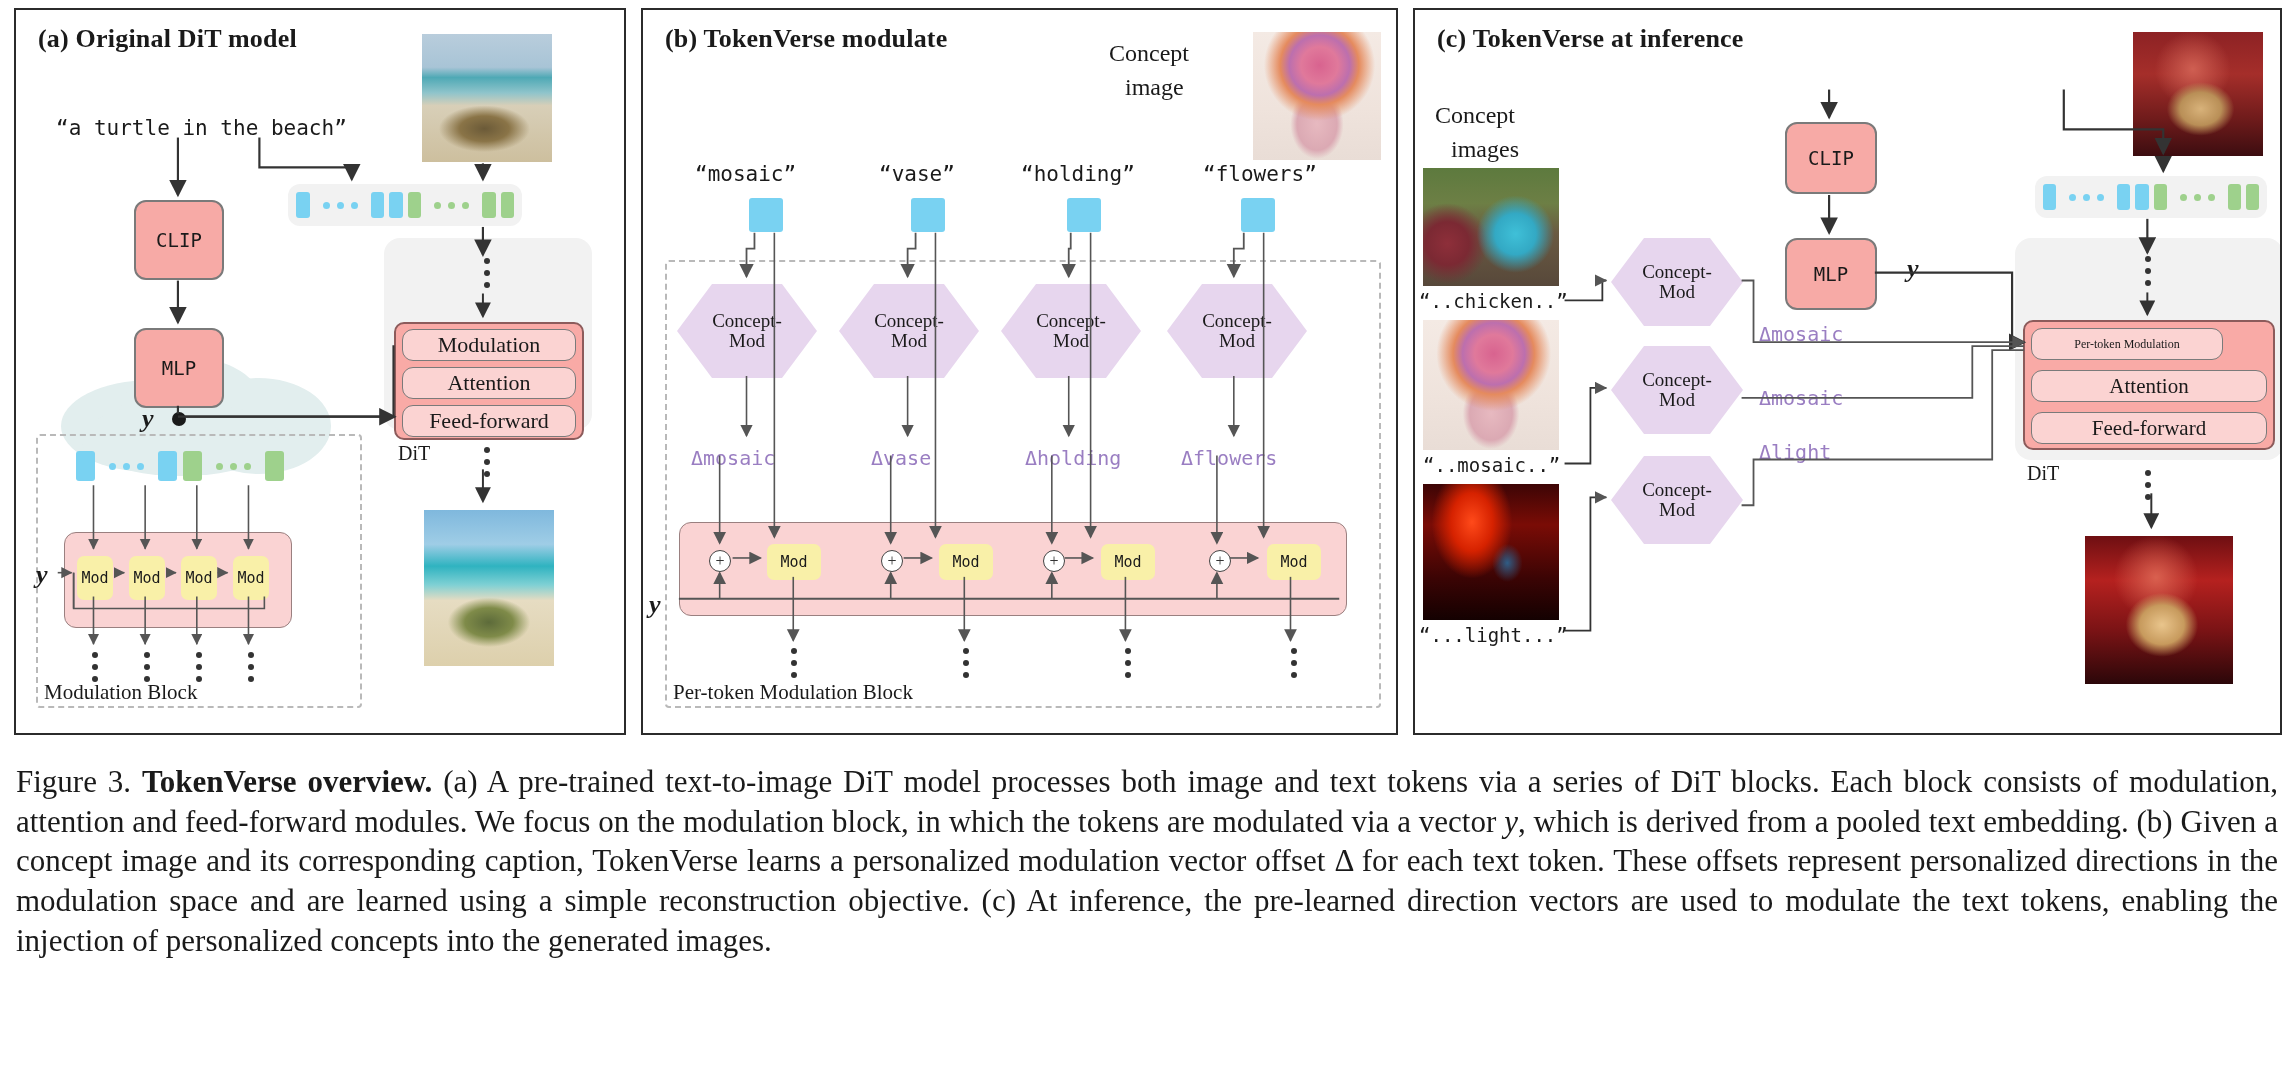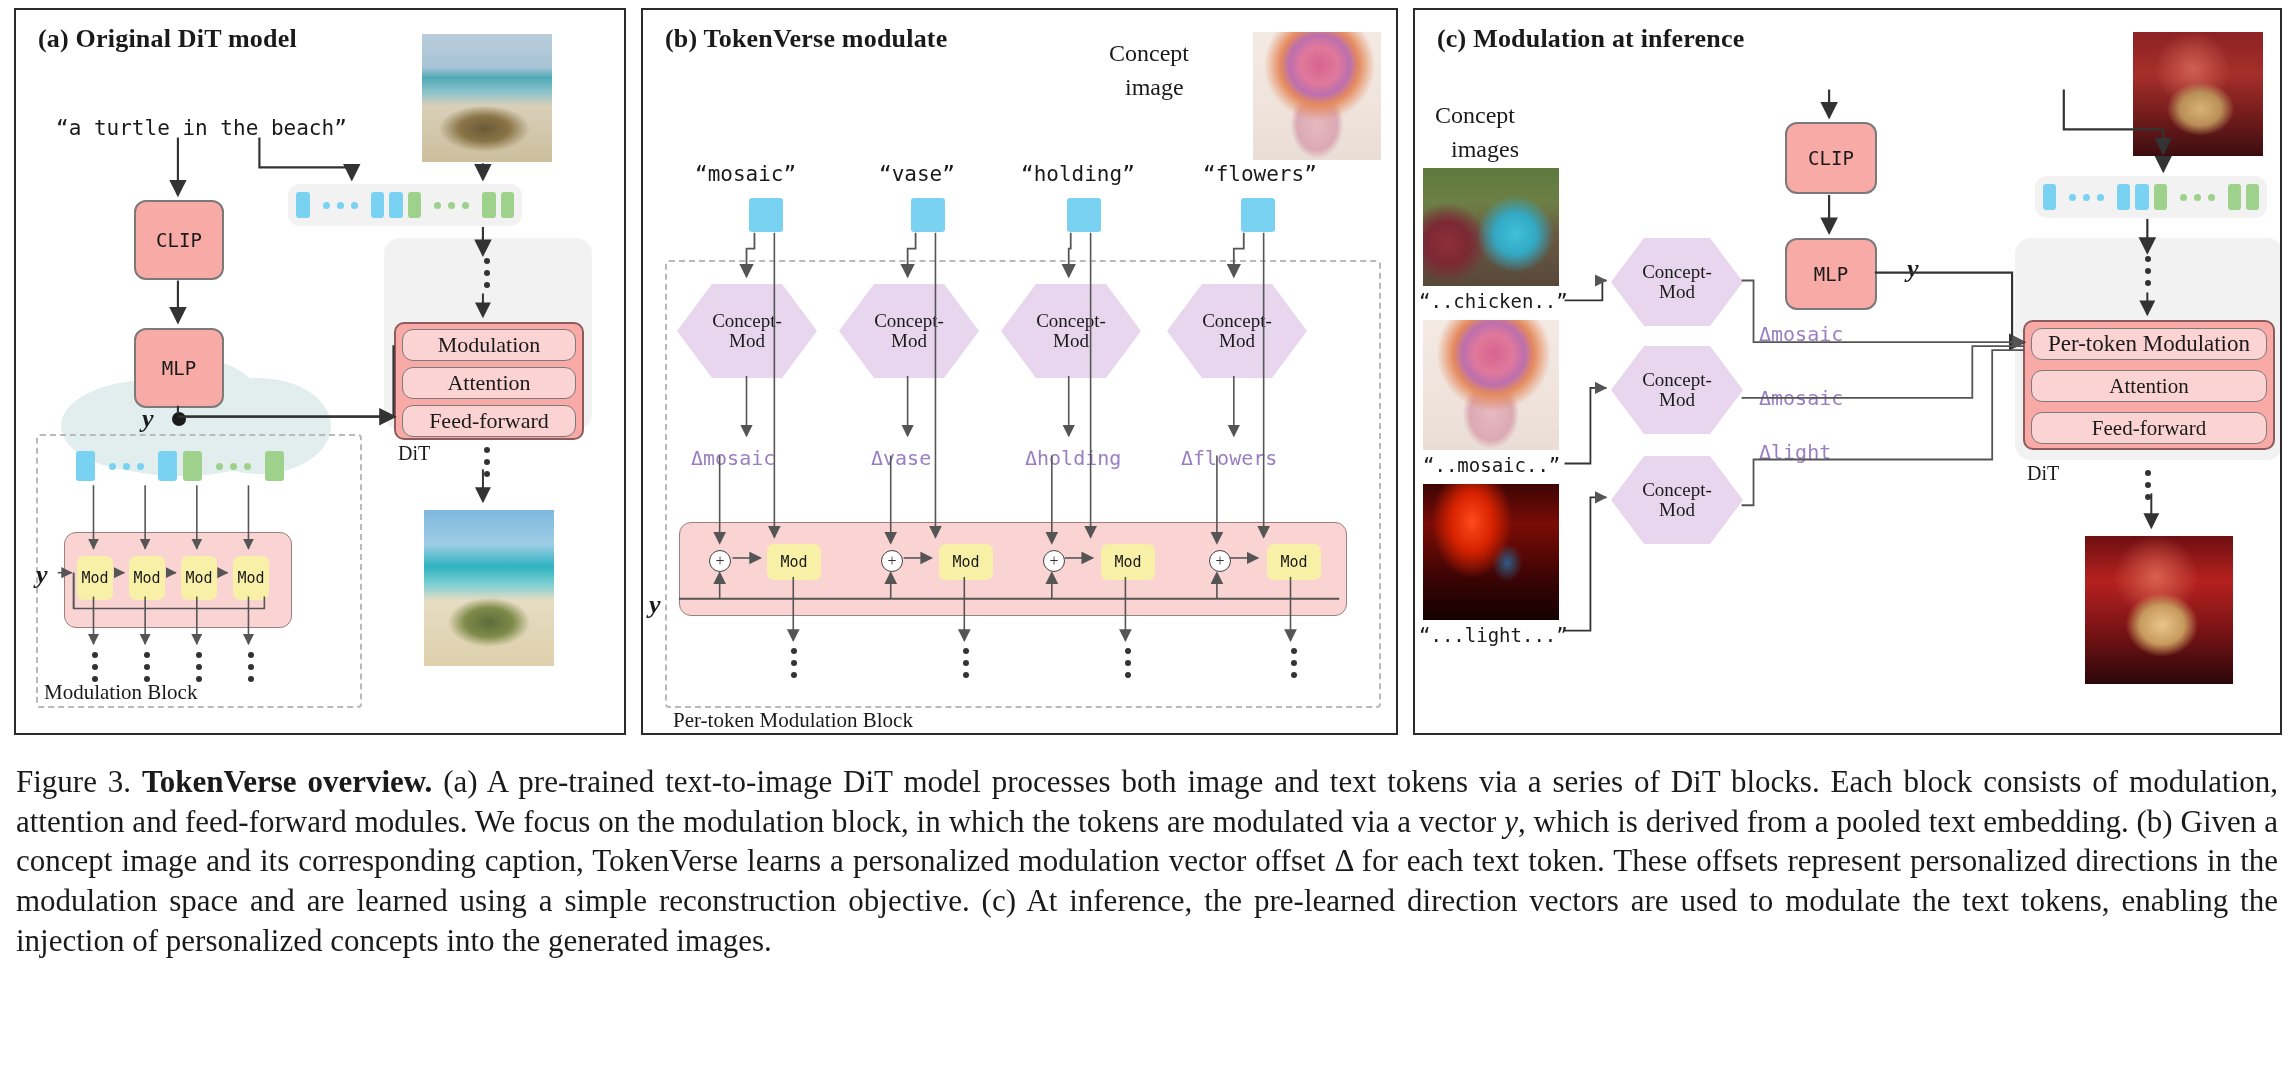--- a/index.html
+++ b/index.html
@@ -462,21 +462,21 @@
         <i></i>
         <i></i>
         <i></i>
       </div>
     <div class="vdots" style="left:648px; top:638px;">
         <i></i>
         <i></i>
         <i></i>
       </div>
 
-    <div class="small-label" style="left:30px; top:670px;margin-top:28px;">Per-token Modulation Block</div>
+    <div class="small-label" style="left:30px; top:670px;">Per-token Modulation Block</div>
 
     <svg class="overlay" viewBox="0 0 757 727">
       <defs>
         <marker id="bh" markerWidth="9" markerHeight="9" refX="7" refY="4" orient="auto">
           <path d="M0,0 L8,4 L0,8 z" fill="#555"></path>
         </marker>
       </defs>
 
       <path d="M112,224 L112,240 L104,240 L104,268" stroke="#555" stroke-width="1.8" fill="none" marker-end="url(#bh)"></path>
       <path d="M274,224 L274,240 L266,240 L266,268" stroke="#555" stroke-width="1.8" fill="none" marker-end="url(#bh)"></path>
@@ -510,21 +510,21 @@
       <path d="M577,592 L577,566" stroke="#555" stroke-width="1.6" fill="none" marker-end="url(#bh)"></path>
 
       <path d="M151,570 L151,634" stroke="#555" stroke-width="1.6" fill="none" marker-end="url(#bh)"></path>
       <path d="M323,570 L323,634" stroke="#555" stroke-width="1.6" fill="none" marker-end="url(#bh)"></path>
       <path d="M485,570 L485,634" stroke="#555" stroke-width="1.6" fill="none" marker-end="url(#bh)"></path>
       <path d="M651,570 L651,634" stroke="#555" stroke-width="1.6" fill="none" marker-end="url(#bh)"></path>
     </svg>
   </div>
 
   <div class="panel panel-c">
-    <div class="panel-title" style="left:22px; top:14px;">(c) Modulation at inference</div>
+    <div class="panel-title" style="left:22px; top:14px;">(c) TokenVerse at inference</div>
 
     <div class="plain" style="left:20px; top:92px;">Concept</div>
     <div class="plain" style="left:36px; top:126px;">images</div>
 
 
     <div class="rbox" style="left:370px; top:112px; width:92px; height:72px;">CLIP</div>
     <div class="rbox" style="left:370px; top:228px; width:92px; height:72px;">MLP</div>
     <div class="yvar" style="left:492px; top:244px;">y</div>
 
     <div class="img-ph img-chicken-garden" style="left:8px; top:158px; width:136px; height:118px;"></div>
@@ -572,21 +572,21 @@
     </div>
 
     <div class="graybox" style="left:600px; top:228px; width:268px; height:222px;"></div>
     <div class="vdots" style="left:730px; top:246px;">
         <i></i>
         <i></i>
         <i></i>
       </div>
 
     <div class="ditblock" style="left:608px; top:310px; width:252px; height:130px;"></div>
-    <div class="ditrow" style="left:616px; top:318px; width:236px; height:32px; font-size:23px;">Per-token Modulation</div>
+    <div class="ditrow" style="left:616px; top:318px; width:192px; height:32px; font-size:12px;">Per-token Modulation</div>
     <div class="ditrow" style="left:616px; top:360px; width:236px; height:32px; font-size:21px;">Attention</div>
     <div class="ditrow" style="left:616px; top:402px; width:236px; height:32px; font-size:21px;">Feed-forward</div>
     <div class="small-label" style="left:612px; top:452px; font-size:20px;">DiT</div>
     <div class="vdots" style="left:730px; top:460px;">
         <i></i>
         <i></i>
         <i></i>
       </div>
 
     <div class="img-ph img-chicken-final" style="left:670px; top:526px; width:148px; height:148px;"></div>

